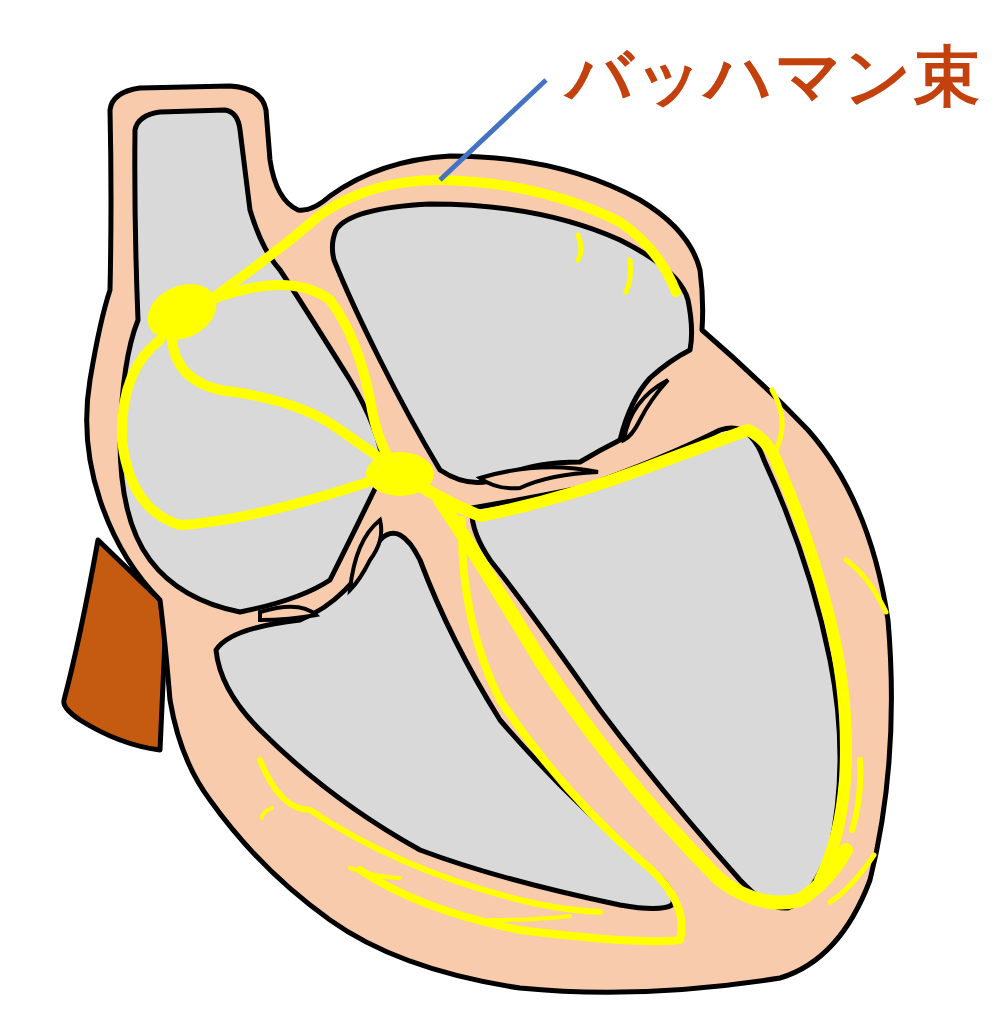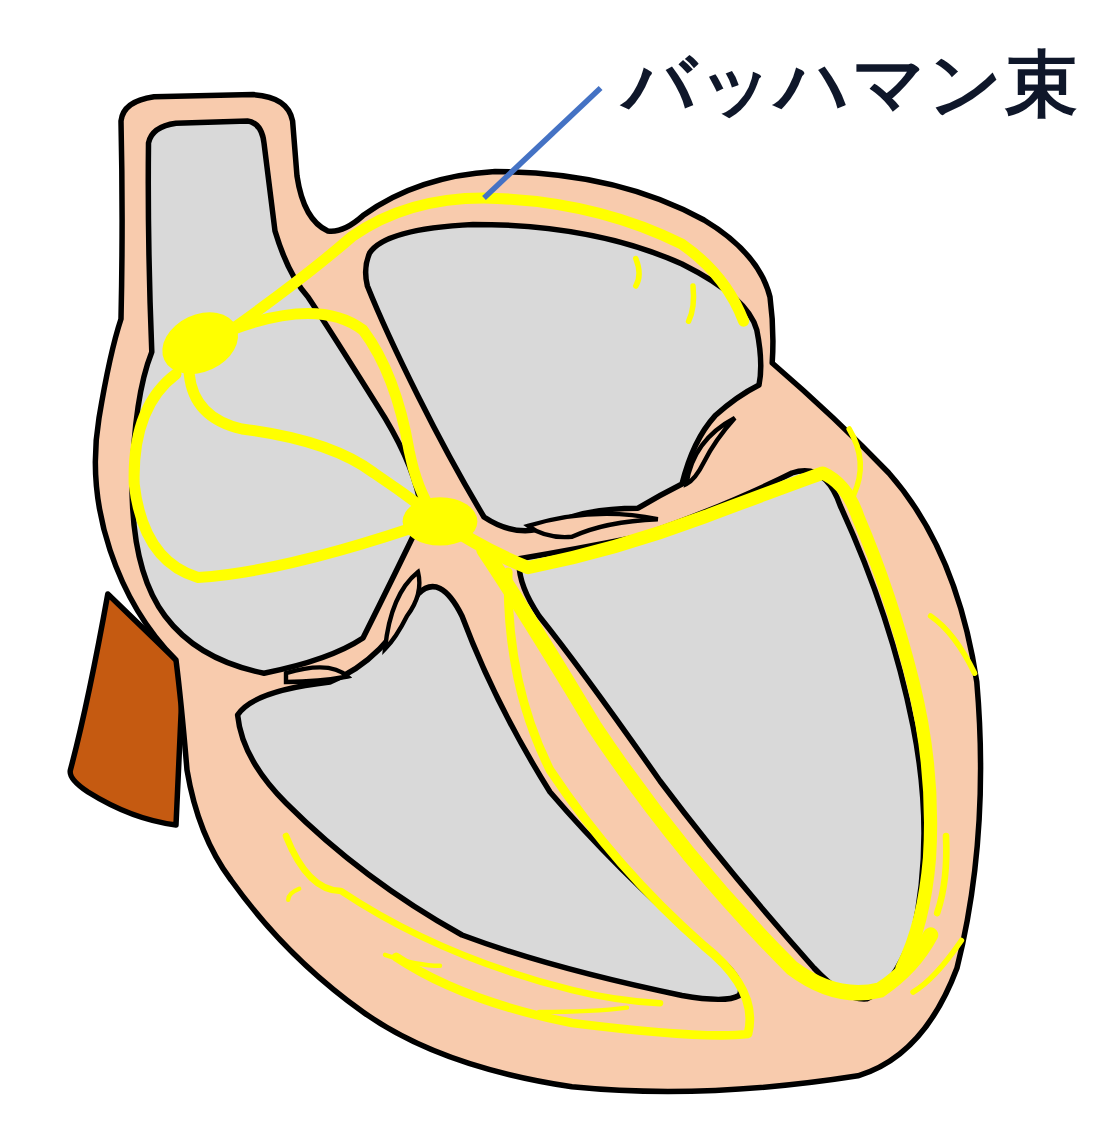--- a/index.html
+++ b/index.html
@@ -5,21 +5,21 @@
     html, body { margin: 0; padding: 0; background: #ffffff; }
     body { width: 996px; height: 1024px; position: relative; overflow: hidden; }
     #diagram { position: absolute; left: 0; top: 0; }
     .label {
       position: absolute;
       left: 566px; top: 44px;
       font-family: "DejaVu Sans", sans-serif;
       font-weight: bold;
       font-size: 66px;
       letter-spacing: 2px;
-      color: #0f172a;
+      color: #c2410c;
       white-space: nowrap;
       line-height: 1;
     }
   </style>
 </head>
 <body>
 
 <svg id="diagram" width="996" height="1024" viewBox="0 0 996 1024" xmlns="http://www.w3.org/2000/svg">
 
   <path d="M98,540 L160,600 Q172,612 165,640 L160,750 Q120,745 80,720 Q62,708 64,700 Q80,640 98,540 Z" fill="#C55A11" stroke="#000" stroke-width="5" stroke-linejoin="round"></path>

